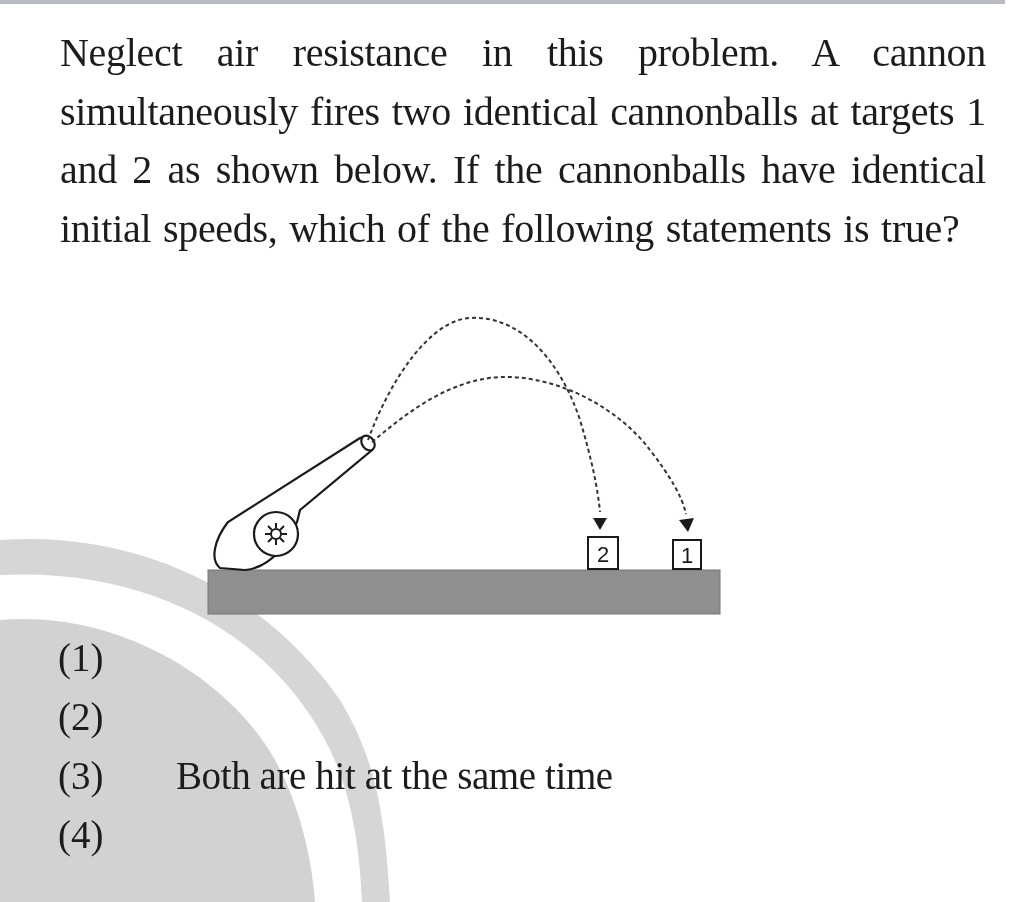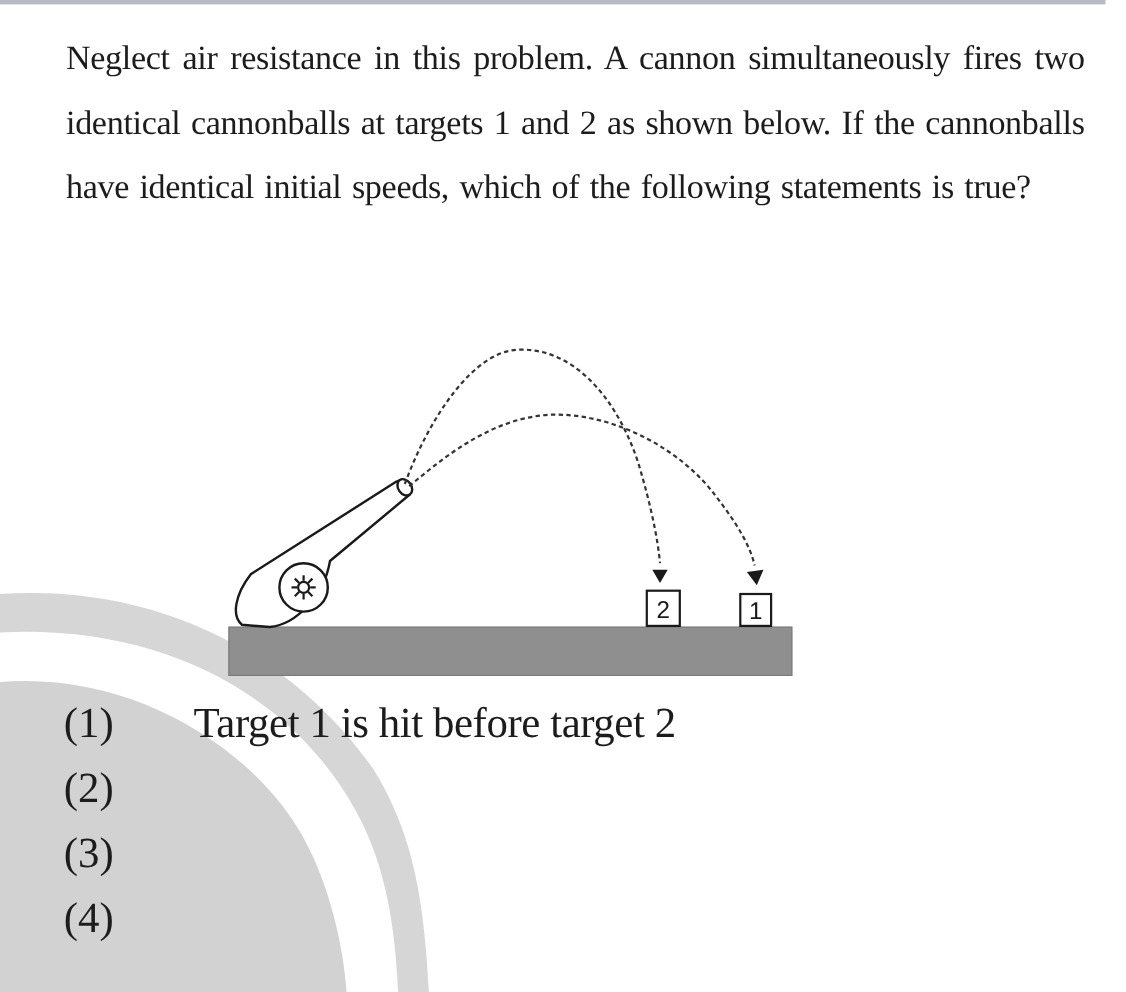--- a/index.html
+++ b/index.html
@@ -30,21 +30,21 @@
       width: 1024px;
       height: 902px;
       pointer-events: none;
       z-index: 0;
     }
     .question {
       position: absolute;
       left: 60px;
       top: 24px;
       width: 926px;
-      font-size: 31px;
+      font-size: 40px;
       line-height: 58.5px;
       text-align: justify;
       text-align-last: left;
       letter-spacing: -0.3px;
       word-spacing: 2px;
       z-index: 1;
       color: #1c1c1c;
     }
     .figure {
       position: absolute;
@@ -127,24 +127,24 @@
 
   <g>
     <rect x="473" y="240" width="28" height="29" fill="#ffffff" stroke="#1a1a1a" stroke-width="2"></rect>
     <text x="487" y="263" font-family="Liberation Sans, sans-serif" font-size="22" text-anchor="middle" fill="#1a1a1a">1</text>
   </g>
 </svg>
 
 <div class="options">
   <div class="option">
     <span class="option-num">(1)</span>
-    <span class="option-text">Target 1 is hit before target 2</span>
   </div>
   <div class="option">
     <span class="option-num">(2)</span>
   </div>
   <div class="option">
     <span class="option-num">(3)</span>
+    <span class="option-text">Both are hit at the same time</span>
   </div>
   <div class="option">
     <span class="option-num">(4)</span>
   </div>
 </div>
 
 </body></html>

